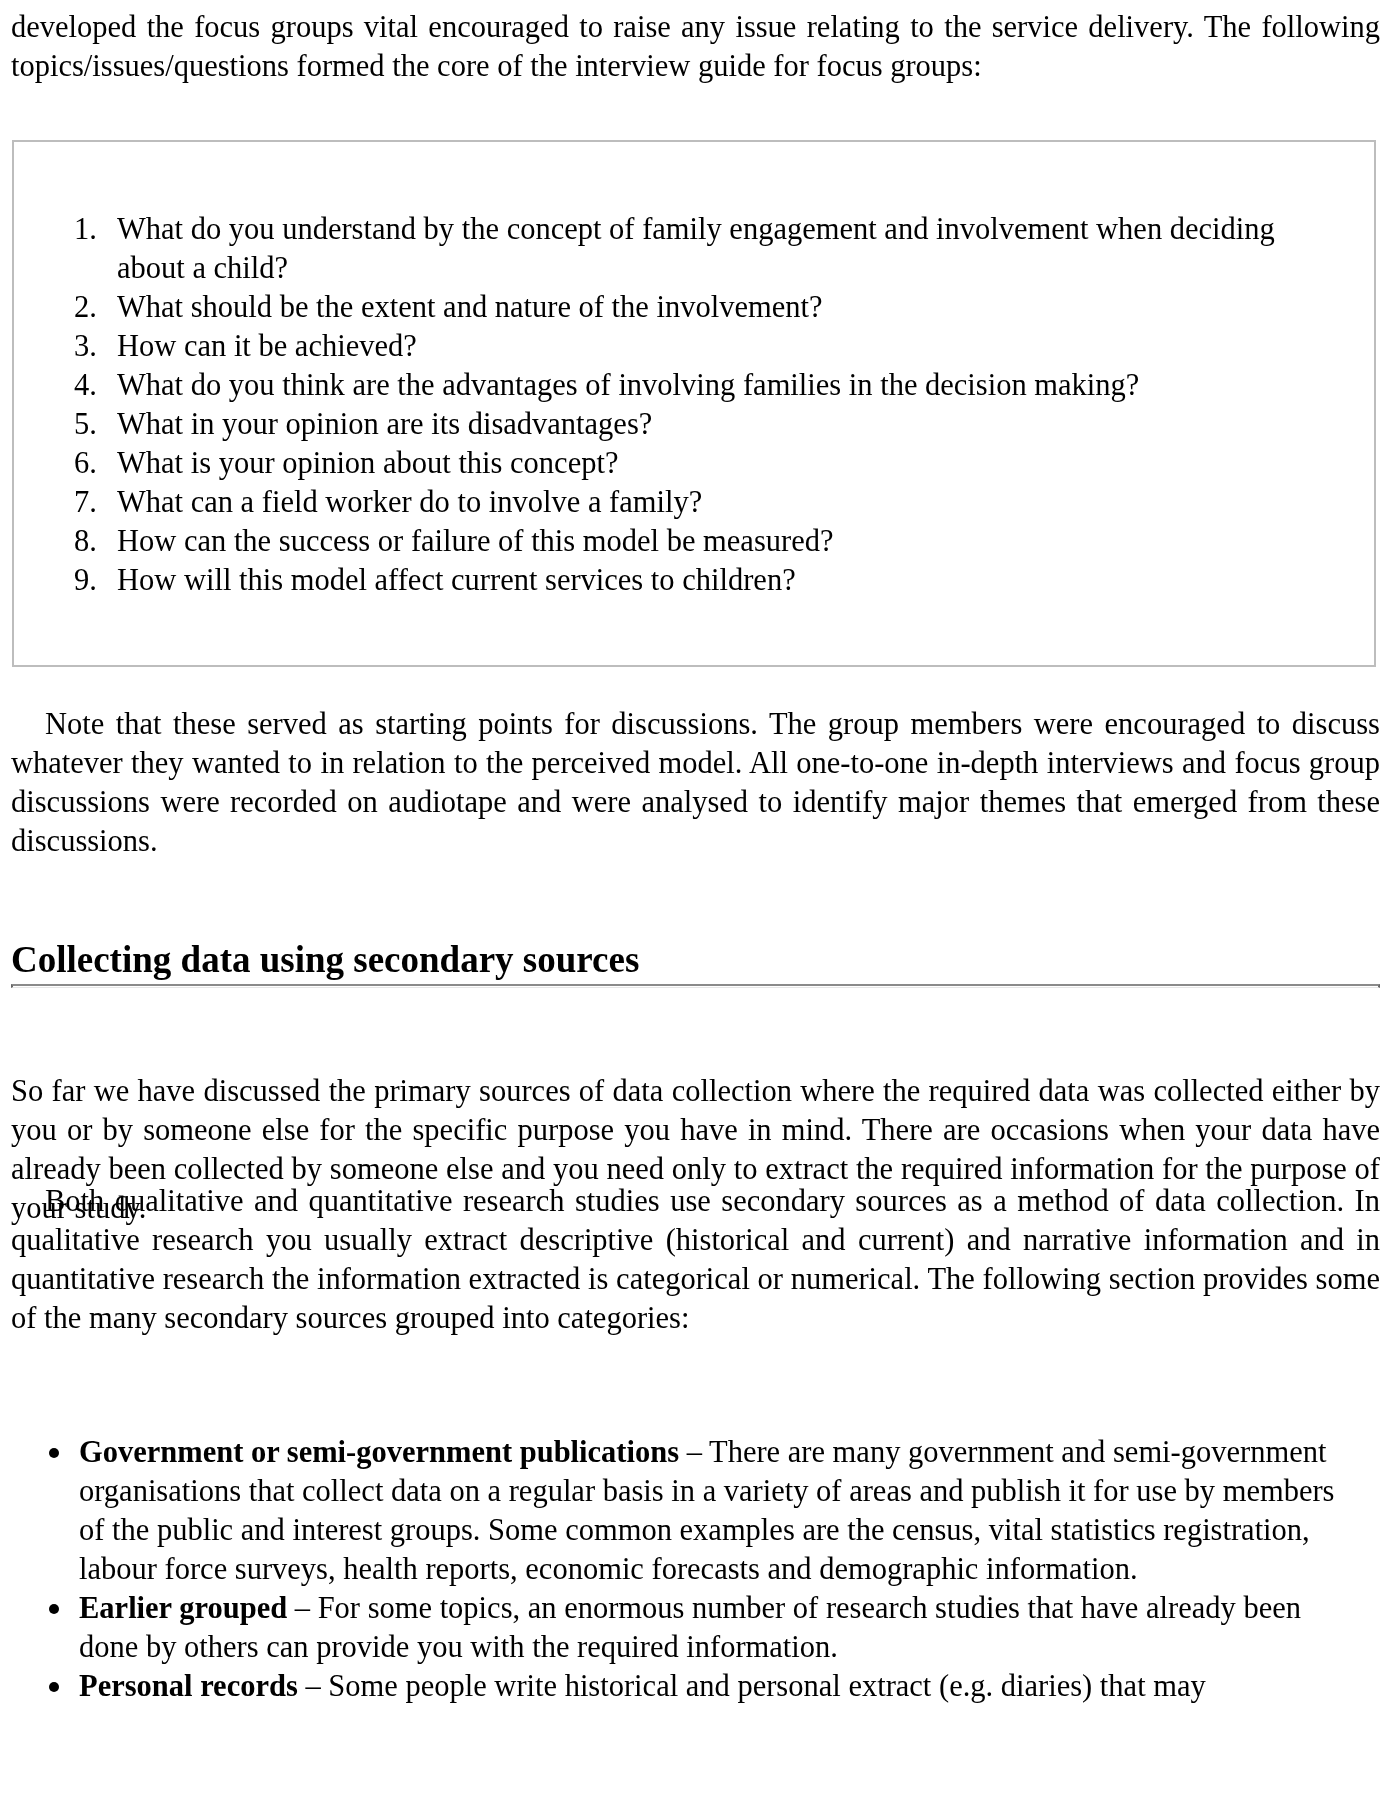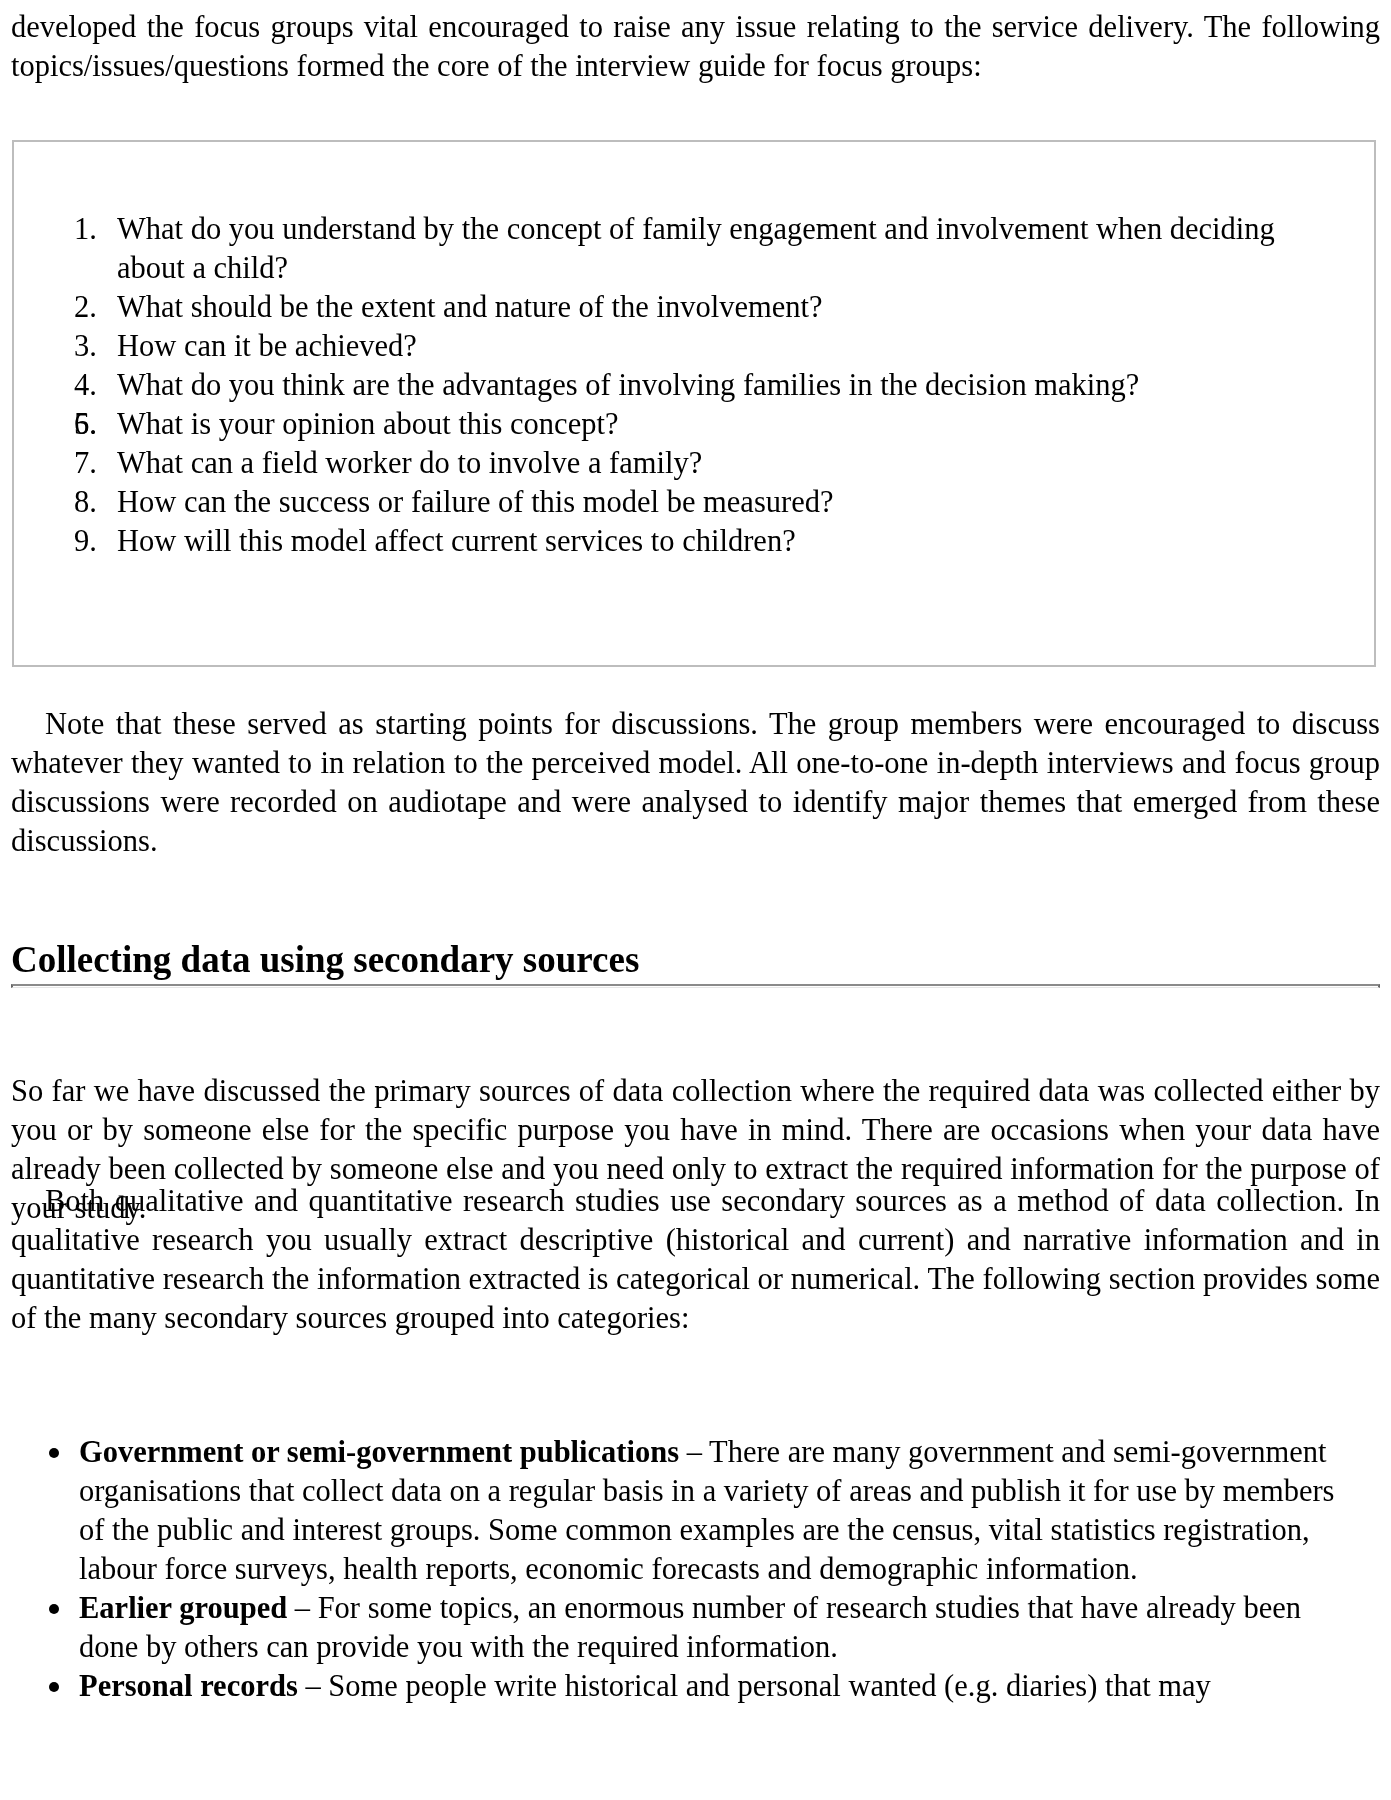--- a/index.html
+++ b/index.html
@@ -50,21 +50,21 @@
 <div class="page">
 
   <p class="p1">developed the focus groups vital encouraged to raise any issue relating to the service delivery. The following topics/issues/questions formed the core of the interview guide for focus groups:</p>
 
   <div class="box">
     <ol class="qlist">
       <li><span class="num">1.</span><span>What do you understand by the concept of family engagement and involvement when deciding about a child?</span></li>
       <li><span class="num">2.</span><span>What should be the extent and nature of the involvement?</span></li>
       <li><span class="num">3.</span><span>How can it be achieved?</span></li>
       <li><span class="num">4.</span><span>What do you think are the advantages of involving families in the decision making?</span></li>
-      <li><span class="num">5.</span></li>
+      <li><span class="num">5.</span><span>What in your opinion are its disadvantages?</span></li>
       <li><span class="num">6.</span><span>What is your opinion about this concept?</span></li>
       <li><span class="num">7.</span><span>What can a field worker do to involve a family?</span></li>
       <li><span class="num">8.</span><span>How can the success or failure of this model be measured?</span></li>
       <li><span class="num">9.</span><span>How will this model affect current services to children?</span></li>
     </ol>
   </div>
 
   <p class="p2">Note that these served as starting points for discussions. The group members were encouraged to discuss whatever they wanted to in relation to the perceived model. All one-to-one in-depth interviews and focus group discussions were recorded on audiotape and were analysed to identify major themes that emerged from these discussions.</p>
 
   <h2 class="h2">Collecting data using secondary sources</h2>
@@ -74,17 +74,17 @@
   <p class="p4">Both qualitative and quantitative research studies use secondary sources as a method of data collection. In qualitative research you usually extract descriptive (historical and current) and narrative information and in quantitative research the information extracted is categorical or numerical. The following section provides some of the many secondary sources grouped into categories:</p>
 
   <ul class="blist">
     <li>
       <span class="dot"></span><b>Government or semi-government publications</b><span> – There are many government and semi-government organisations that collect data on a regular basis in a variety of areas and publish it for use by members of the public and interest groups. Some common examples are the census, vital statistics registration, labour force surveys, health reports, economic forecasts and demographic information.</span>
     </li>
     <li>
       <span class="dot"></span><b>Earlier grouped</b><span> – For some topics, an enormous number of research studies that have already been done by others can provide you with the required information.</span>
     </li>
     <li>
-      <span class="dot"></span><b>Personal records</b><span> – Some people write historical and personal wanted (e.g. diaries) that may</span>
+      <span class="dot"></span><b>Personal records</b><span> – Some people write historical and personal extract (e.g. diaries) that may</span>
     </li>
   </ul>
 
 </div>
 
 </body></html>

